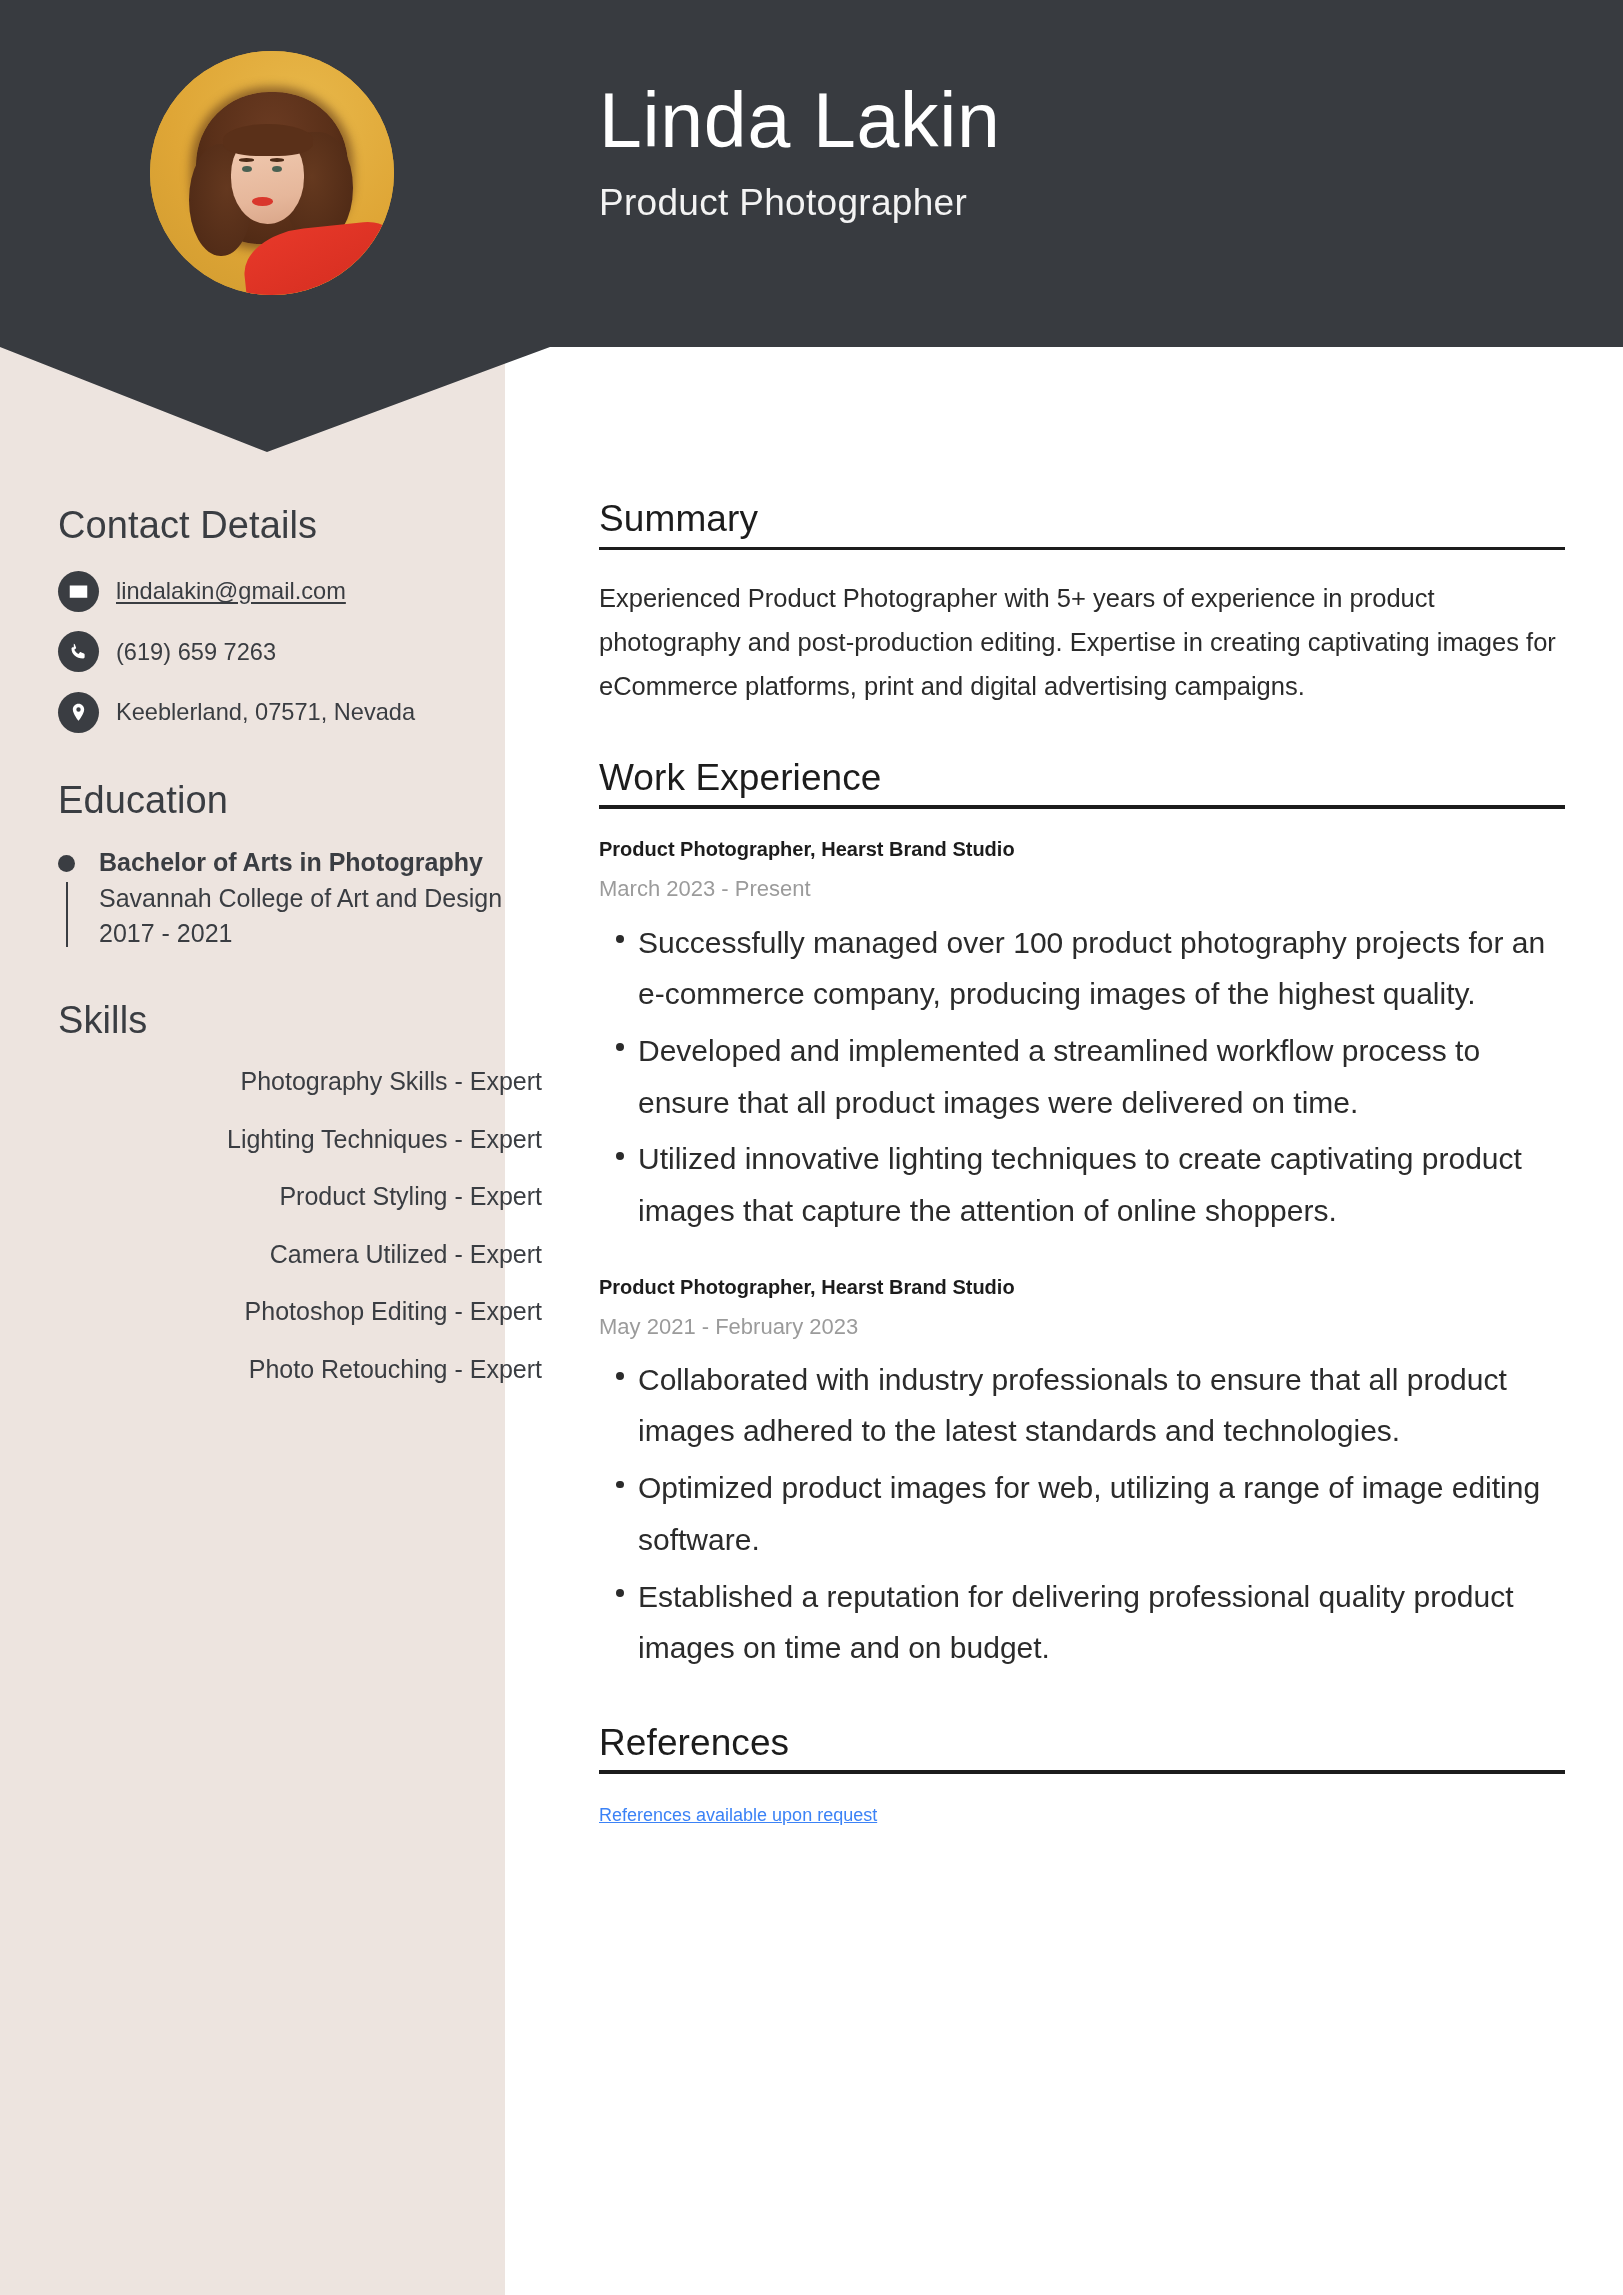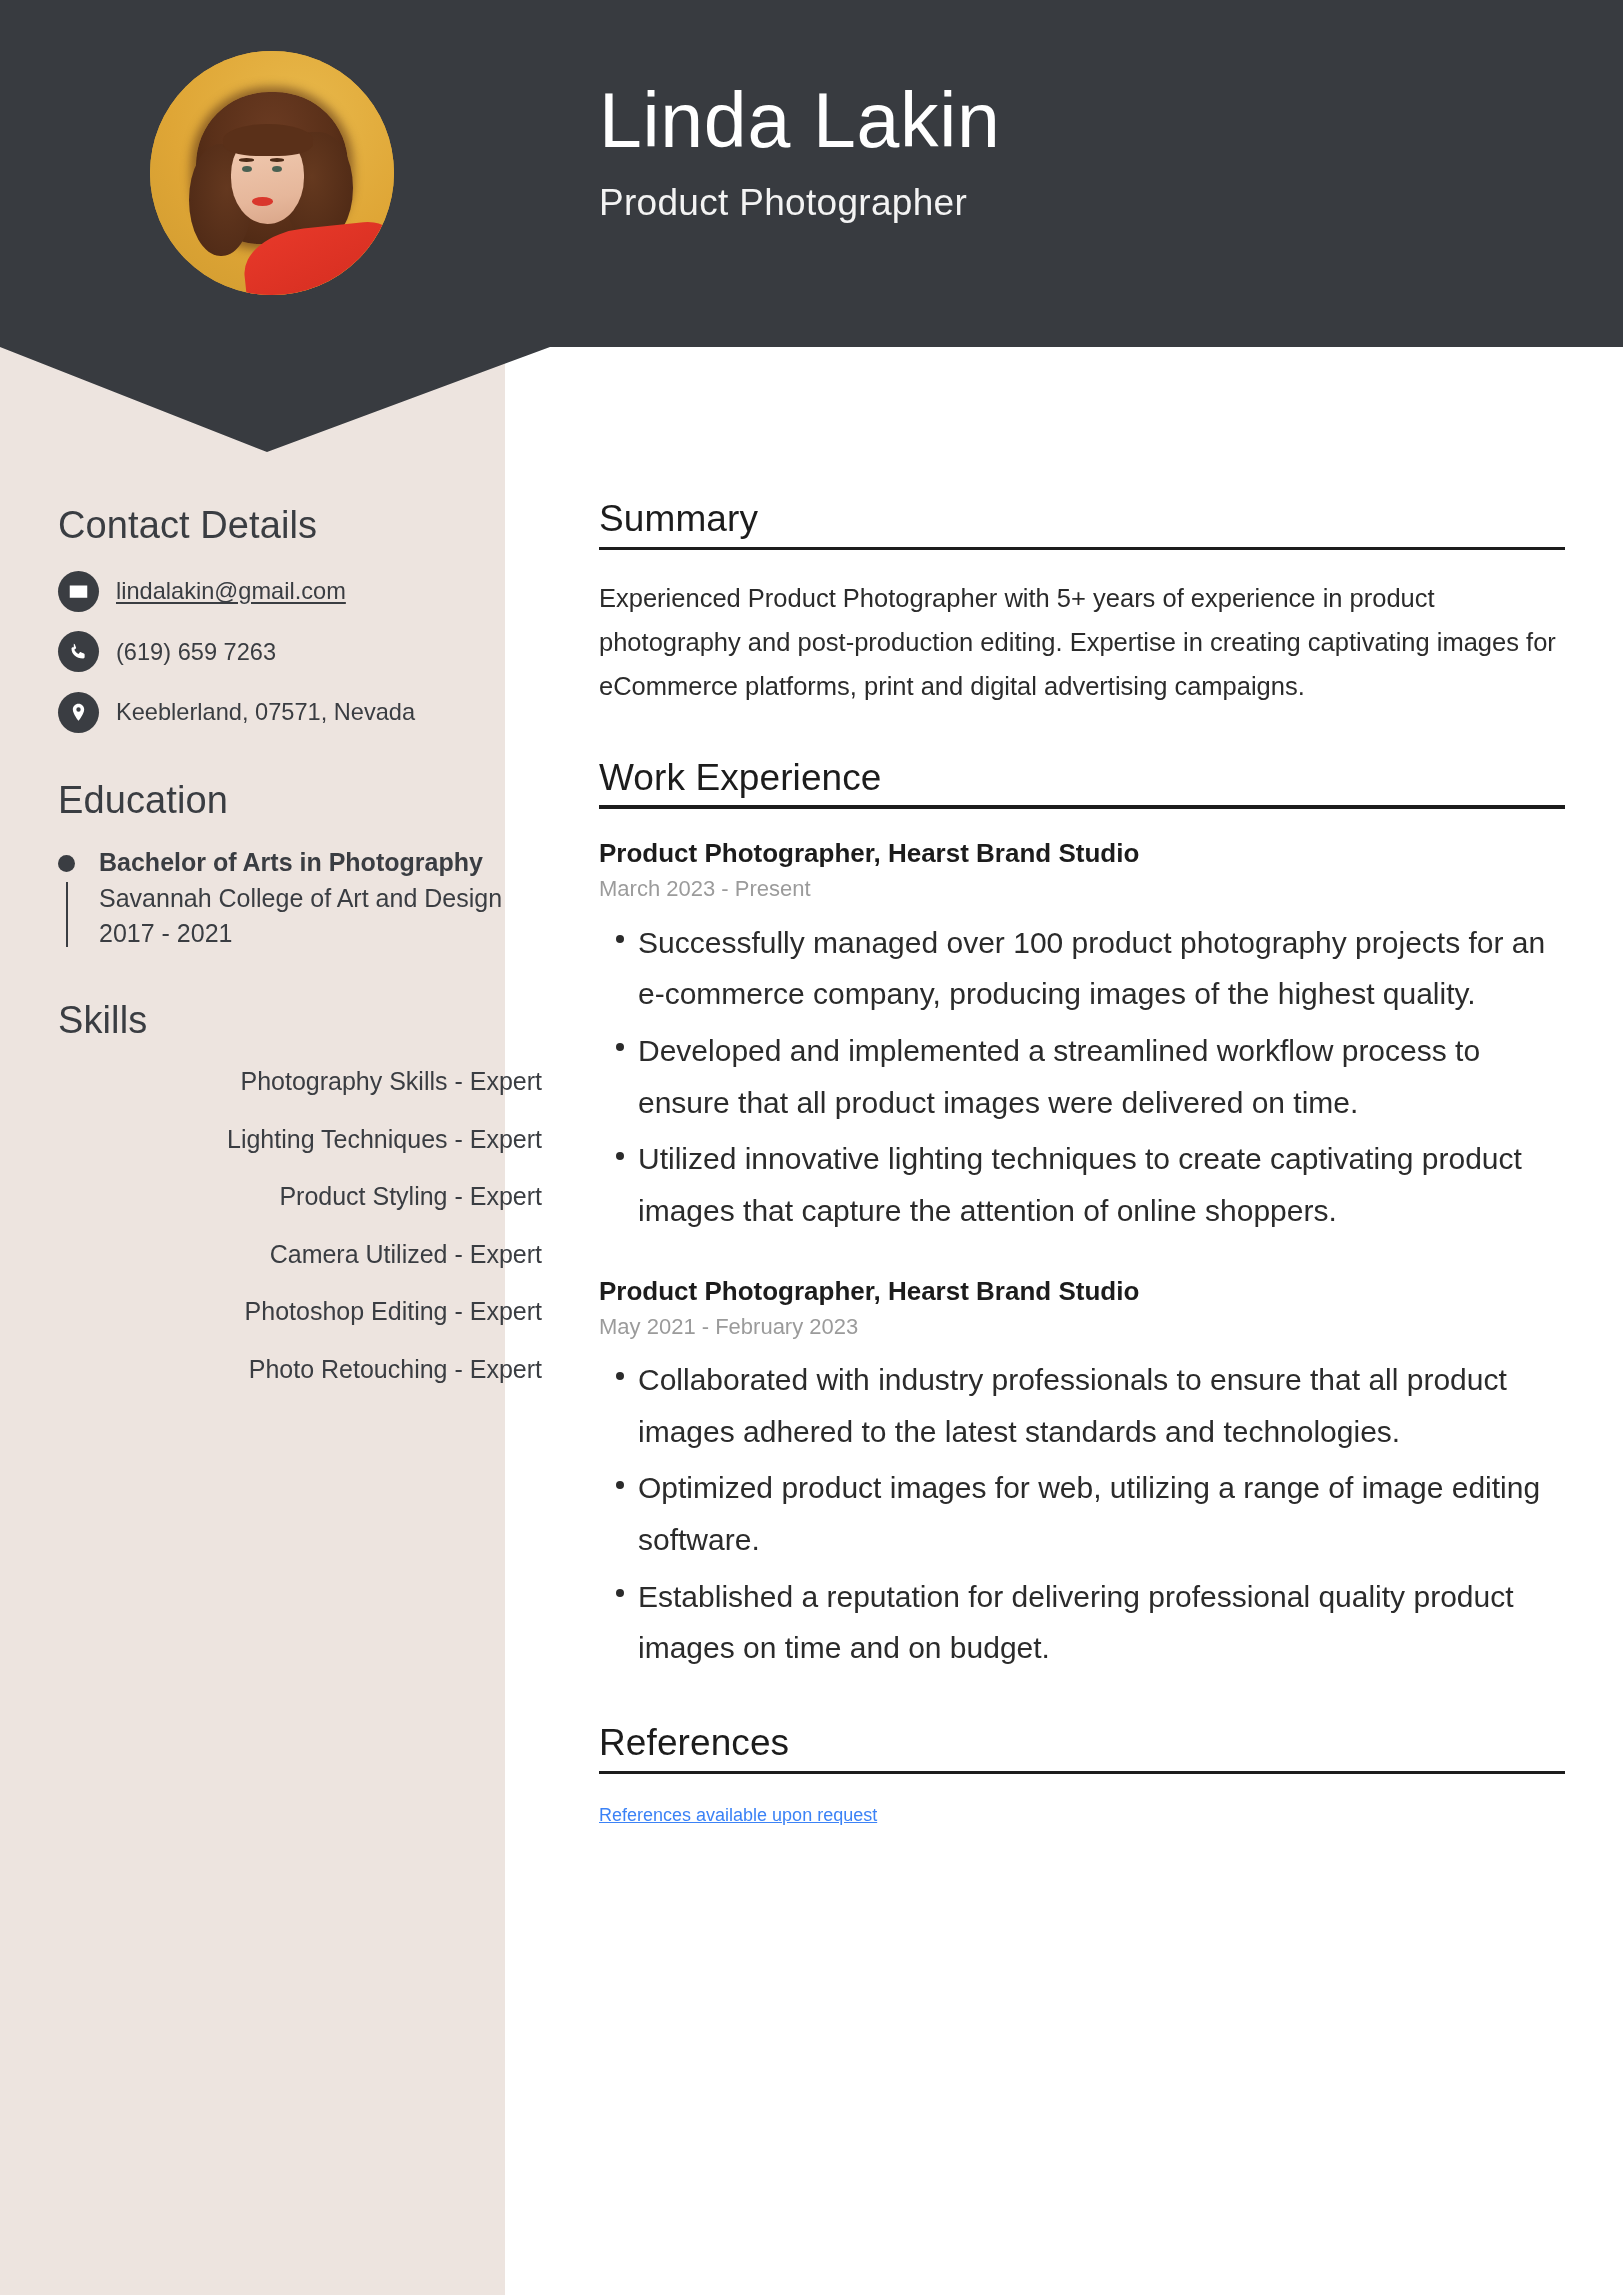--- a/index.html
+++ b/index.html
@@ -254,29 +254,29 @@
     width:100%;
     margin-bottom:27.5px;
   }
   .summary-text {
     font-size:25.5px;
     line-height:1.72;
     color:#2b2b2b;
   }
   .job { margin-bottom:37px; }
   .job-heading {
-    font-size:26px;
+    font-size:20px;
     font-weight:700;
     color:#1c1c1c;
     line-height:1.35;
   }
   .job-dates {
     font-size:22px;
     color:#9b9b9b;
-    margin-top:5px;
+    margin-top:13px;
     margin-bottom:14.4px;
   }
   .job-bullets { list-style:none; }
   .job-bullets li {
     position:relative;
     padding-left:39px;
     font-size:30px;
     line-height:1.72;
     color:#2b2b2b;
     margin-bottom:5.2px;

